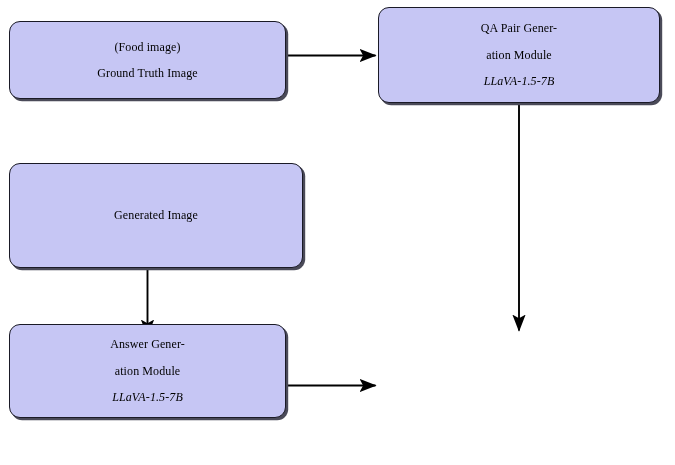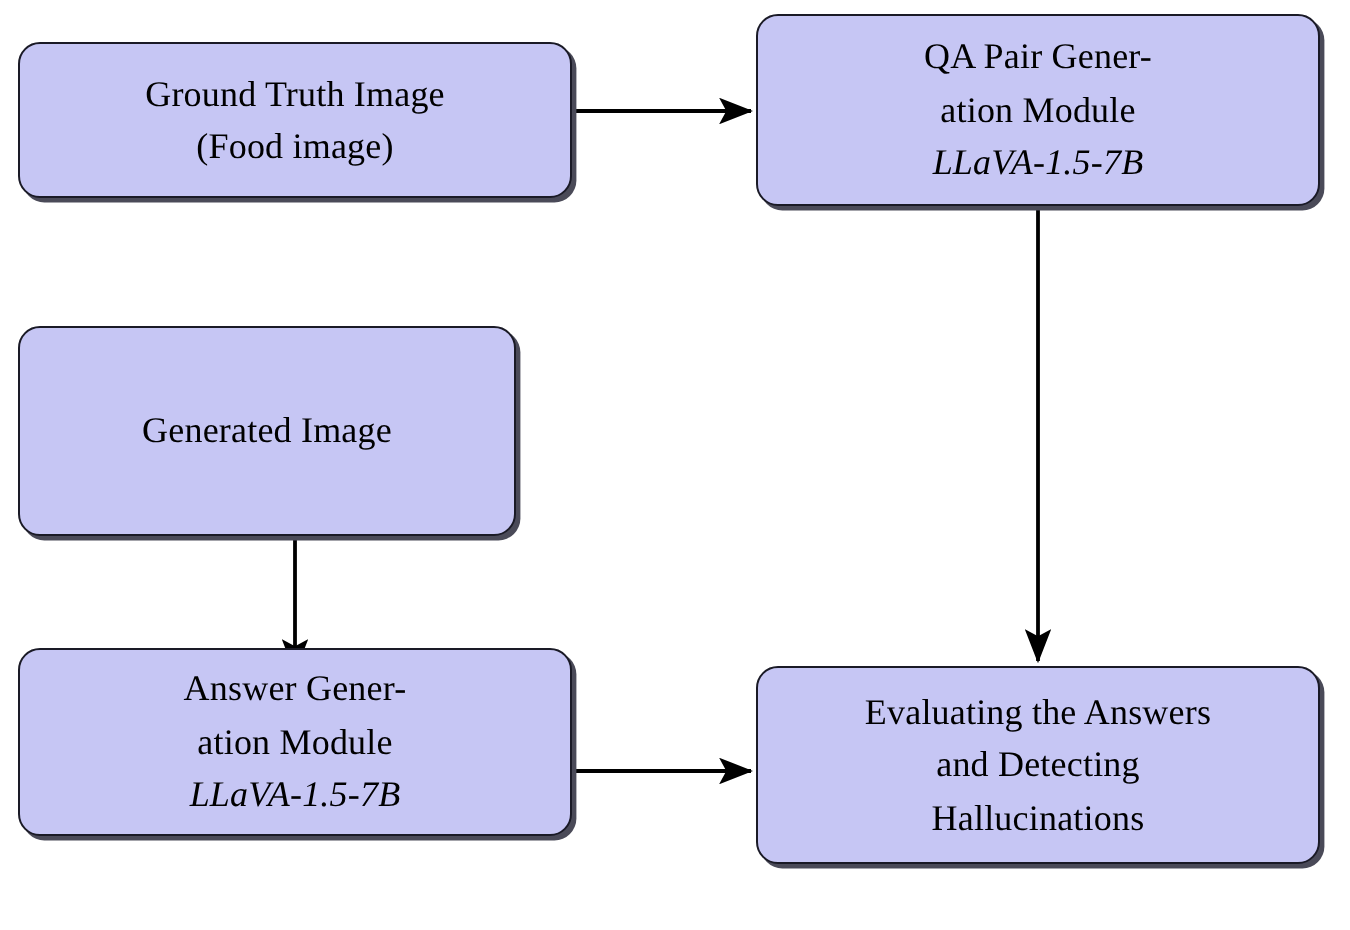--- a/index.html
+++ b/index.html
@@ -33,38 +33,38 @@
     box-sizing: border-box;
     background: #c6c6f4;
     border: 1.2px solid #1a1a26;
     border-radius: 11px;
     box-shadow: 2.2px 2.2px 0 0 #4a4a58;
     display: flex;
     flex-direction: column;
     align-items: center;
     justify-content: center;
     text-align: center;
-    font-size: 18px;
+    font-size: 12px;
     line-height: 26.5px;
     letter-spacing: 0.1px;
     color: #000000;
     z-index: 2;
   }
   .node .ln {
     display: block;
     white-space: nowrap;
   }
   .node .ital {
     font-style: italic;
   }
 
   
   #node-ground-truth       { left: 9px;   top: 21px;  width: 277px; height: 78px; }
   #node-qa-pair-generation { left: 378px; top: 7px;   width: 282px; height: 96px; }
-  #node-generated-image    { left: 9px;   top: 163px; width: 249px; height: 105px; }
+  #node-generated-image    { left: 9px;   top: 163px; width: 294px; height: 105px; }
   #node-answer-generation  { left: 9px;   top: 324px; width: 277px; height: 94px; }
   #node-evaluating         { left: 378px; top: 333px; width: 282px; height: 99px; }
 </style>
 </head>
 <body>
 
 <div id="canvas">
 
   <svg id="edges" viewBox="0 0 675 465" width="675" height="465" aria-hidden="true">
     <defs>
@@ -76,39 +76,34 @@
     <line x1="287" y1="55.5" x2="375.5" y2="55.5" stroke="#000000" stroke-width="1.9" marker-end="url(#arrowhead)"></line>
 
     <line x1="519" y1="103" x2="519" y2="330.5" stroke="#000000" stroke-width="1.9" marker-end="url(#arrowhead)"></line>
 
     <line x1="147.5" y1="268" x2="147.5" y2="335.5" stroke="#000000" stroke-width="1.9" marker-end="url(#arrowhead)"></line>
 
     <line x1="287" y1="385.5" x2="375.5" y2="385.5" stroke="#000000" stroke-width="1.9" marker-end="url(#arrowhead)"></line>
   </svg>
 
   <div class="node" id="node-ground-truth">
+    <span class="ln">(Food image)</span>
     <span class="ln">Ground Truth Image</span>
-    <span class="ln">(Food image)</span>
   </div>
 
   <div class="node" id="node-qa-pair-generation">
     <span class="ln">QA Pair Gener-</span>
     <span class="ln">ation Module</span>
     <span class="ln ital">LLaVA-1.5-7B</span>
   </div>
 
   <div class="node" id="node-generated-image">
     <span class="ln">Generated Image</span>
   </div>
 
   <div class="node" id="node-answer-generation">
     <span class="ln">Answer Gener-</span>
     <span class="ln">ation Module</span>
     <span class="ln ital">LLaVA-1.5-7B</span>
   </div>
 
-  <div class="node" id="node-evaluating">
-    <span class="ln">Evaluating the Answers</span>
-    <span class="ln">and Detecting</span>
-    <span class="ln">Hallucinations</span>
-  </div>
 
 </div>
 
 </body></html>

